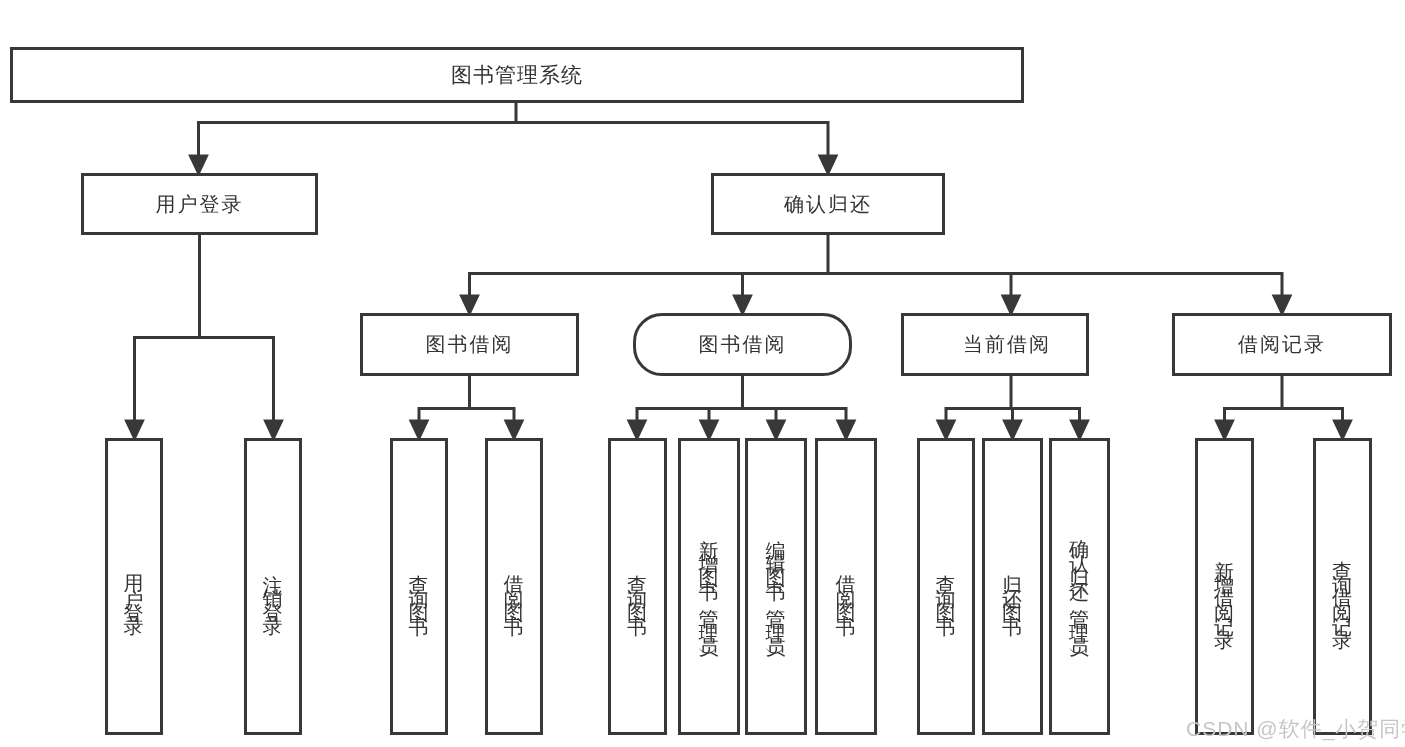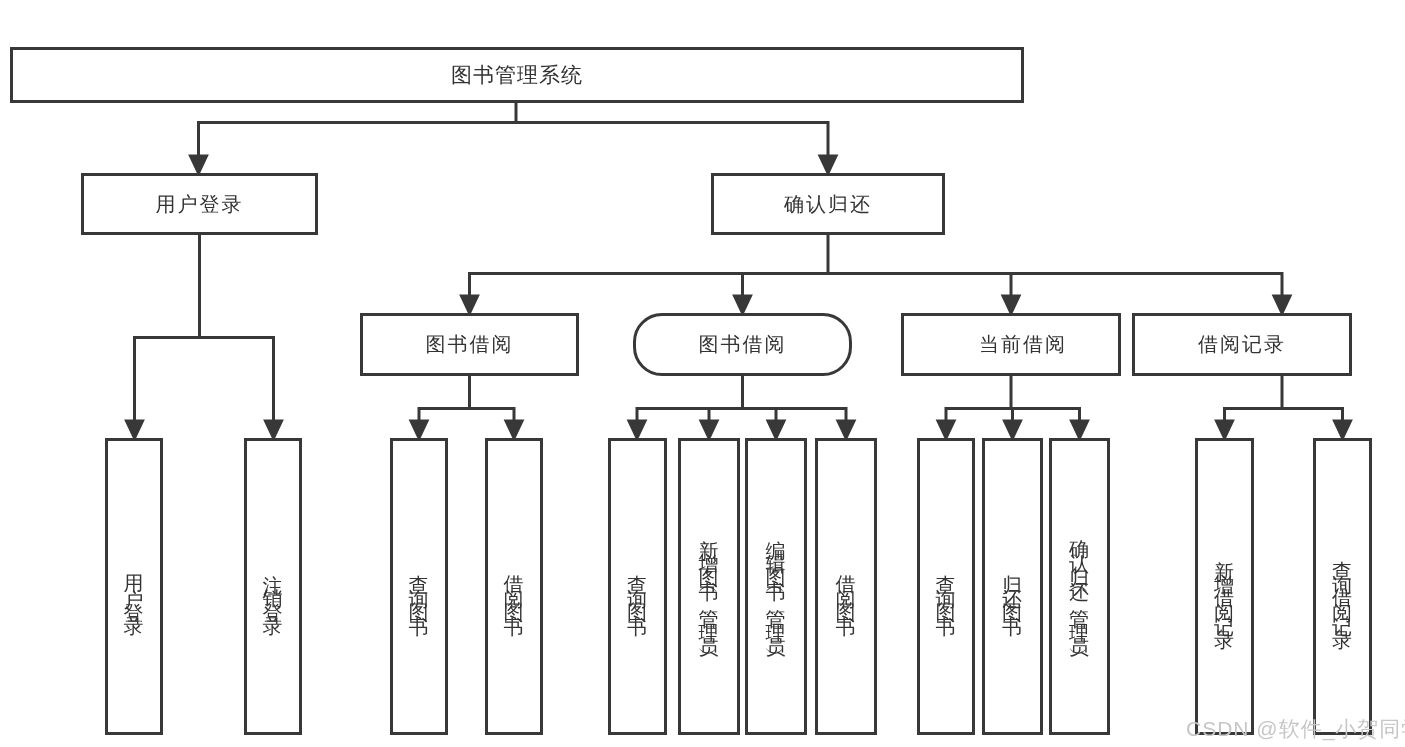--- a/index.html
+++ b/index.html
@@ -43,22 +43,22 @@
     line-height: 1;
     color: #333333;
     white-space: nowrap;
   }
   
   .b-root      { left: 10px;   top: 13px;  width: 1014px; height: 56px; margin-top: 34px; }
   .b-login     { left: 81px;   top: 173px; width: 237px;  height: 62px; }
   .b-mgmt      { left: 711px;  top: 173px; width: 234px;  height: 62px; }
   .b-recommend { left: 360px;  top: 313px; width: 219px;  height: 63px; }
   .b-borrow    { left: 633px;  top: 313px; width: 219px;  height: 63px; border-radius: 29px; }
-  .b-current   { left: 901px;  top: 313px; width: 220px;  height: 63px; padding-left: 24px; }
-  .b-records   { left: 1132px; top: 313px; width: 220px;  height: 63px; justify-content: center; }
+  .b-current   { left: 901px;  top: 313px; width: 188px;  height: 63px; padding-left: 24px; }
+  .b-records   { left: 1172px; top: 313px; width: 220px;  height: 63px; justify-content: center; }
   .leaf        { top: 438px; height: 297px; }
   .lf1  { left: 105px;  width: 58px; }
   .lf2  { left: 244px;  width: 58px; }
   .lf3  { left: 390px;  width: 58px; }
   .lf4  { left: 485px;  width: 58px; }
   .lf5  { left: 608px;  width: 59px; }
   .lf6  { left: 678px;  width: 62px; }
   .lf7  { left: 745px;  width: 62px; }
   .lf8  { left: 815px;  width: 62px; }
   .lf9  { left: 917px;  width: 58px; }

